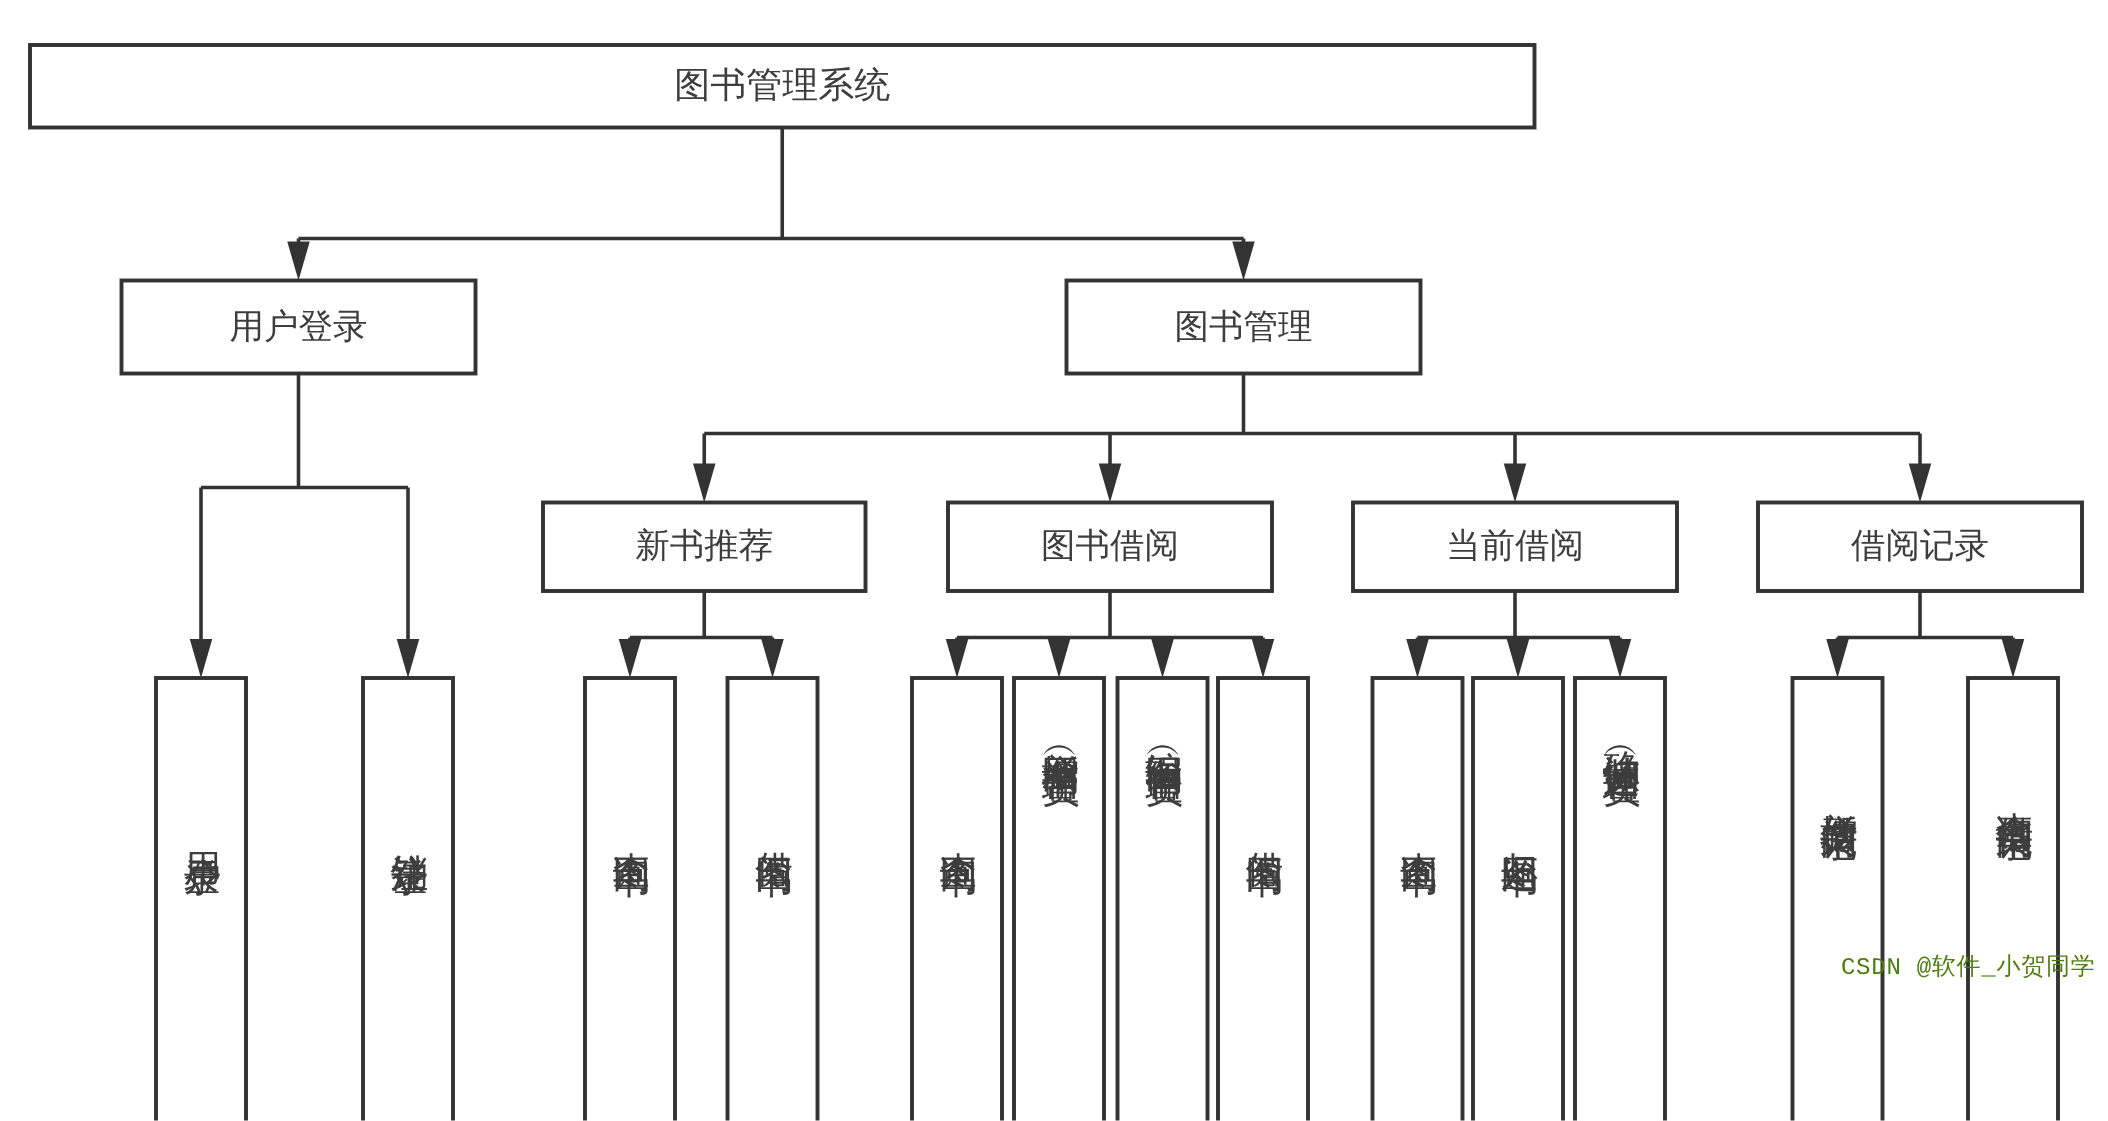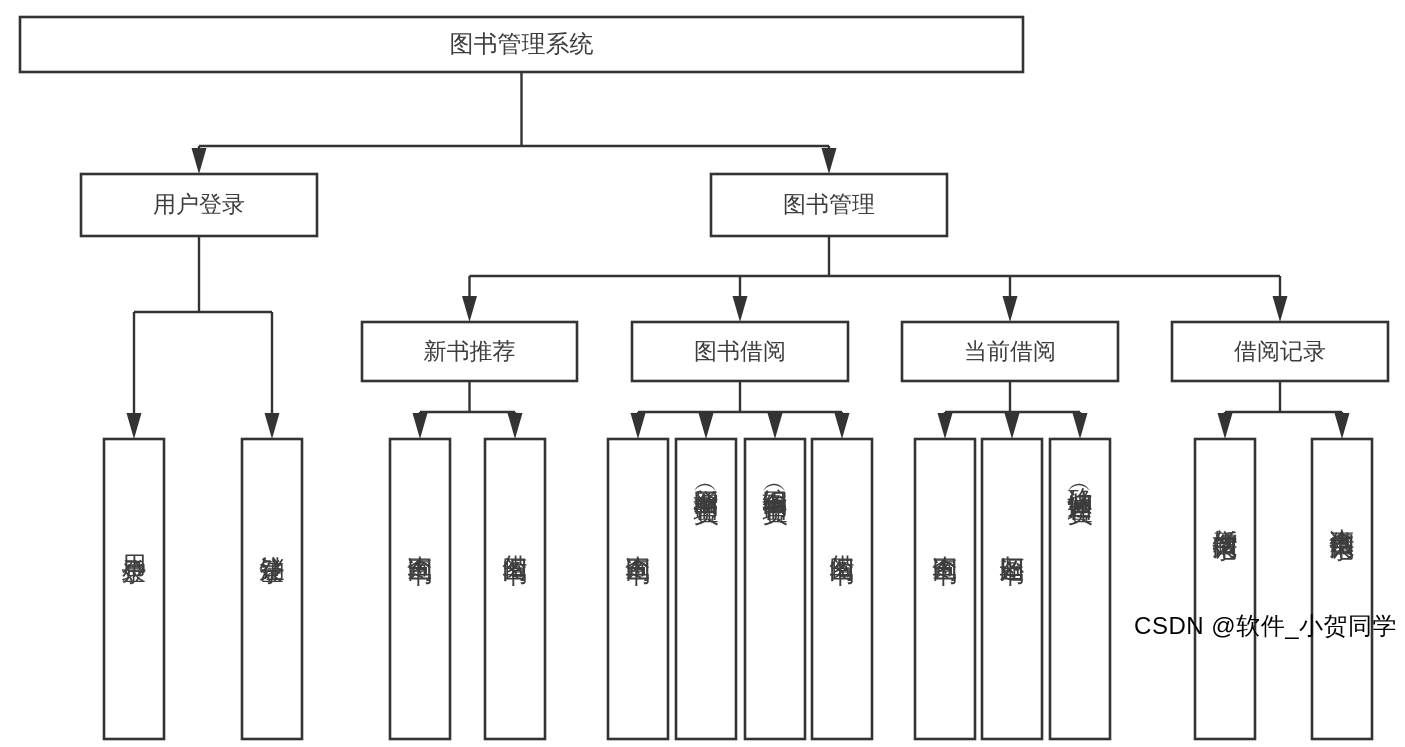--- a/index.html
+++ b/index.html
@@ -10,21 +10,21 @@
   body {
     width: 1405px;
     height: 747px;
     position: relative;
     overflow: hidden;
     font-family: "Liberation Sans", "DejaVu Sans", sans-serif;
   }
   #diagram-root {
     position: absolute;
     left: 0;
-    top: 4px;
+    top: 17px;
     width: 1405px;
     height: 644px;
   }
   .node-box {
     fill: #ffffff;
     stroke: #333333;
     stroke-width: 2.6;
   }
   .edge-line {
     stroke: #333333;
@@ -60,23 +60,23 @@
     font-size: 25px;
     line-height: 1.08;
     letter-spacing: 2px;
     color: #3d3d3d;
     white-space: nowrap;
   }
   .watermark {
     position: absolute;
     right: 8px;
     bottom: 6px;
-    font-family: Liberation Sans, sans-serif;
-    font-size: 24px;
-    color: #000000;
+    font-family: Liberation Mono, monospace;
+    font-size: 16px;
+    color: #4d7c0f;
     letter-spacing: 0.5px;
     white-space: nowrap;
   }
 </style>
 </head>
 <body>
 
 <div id="diagram-root">
   <svg id="diagram-svg" width="1405" height="747" viewBox="0 0 1405 747" xmlns="http://www.w3.org/2000/svg">
       <path d="M 521.5 68 L 521.5 142" class="edge-line"></path>

